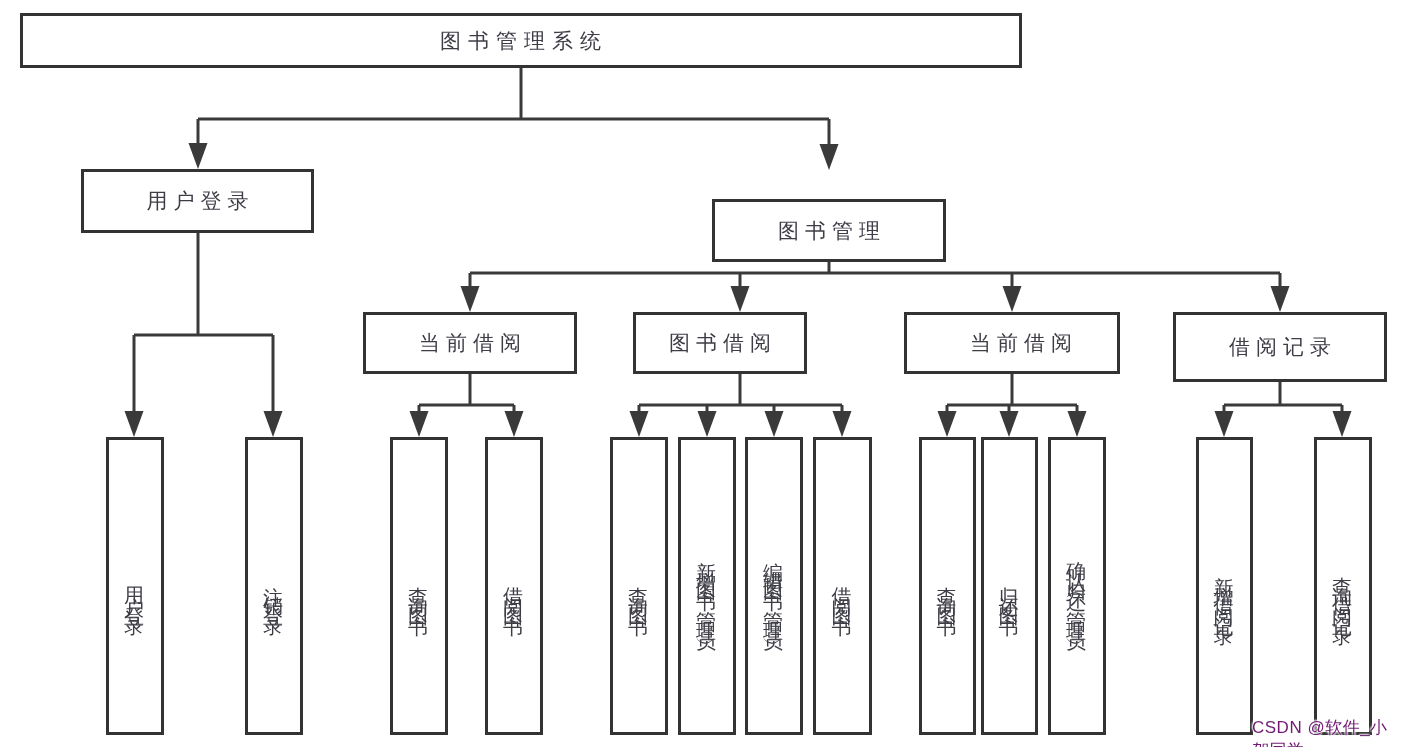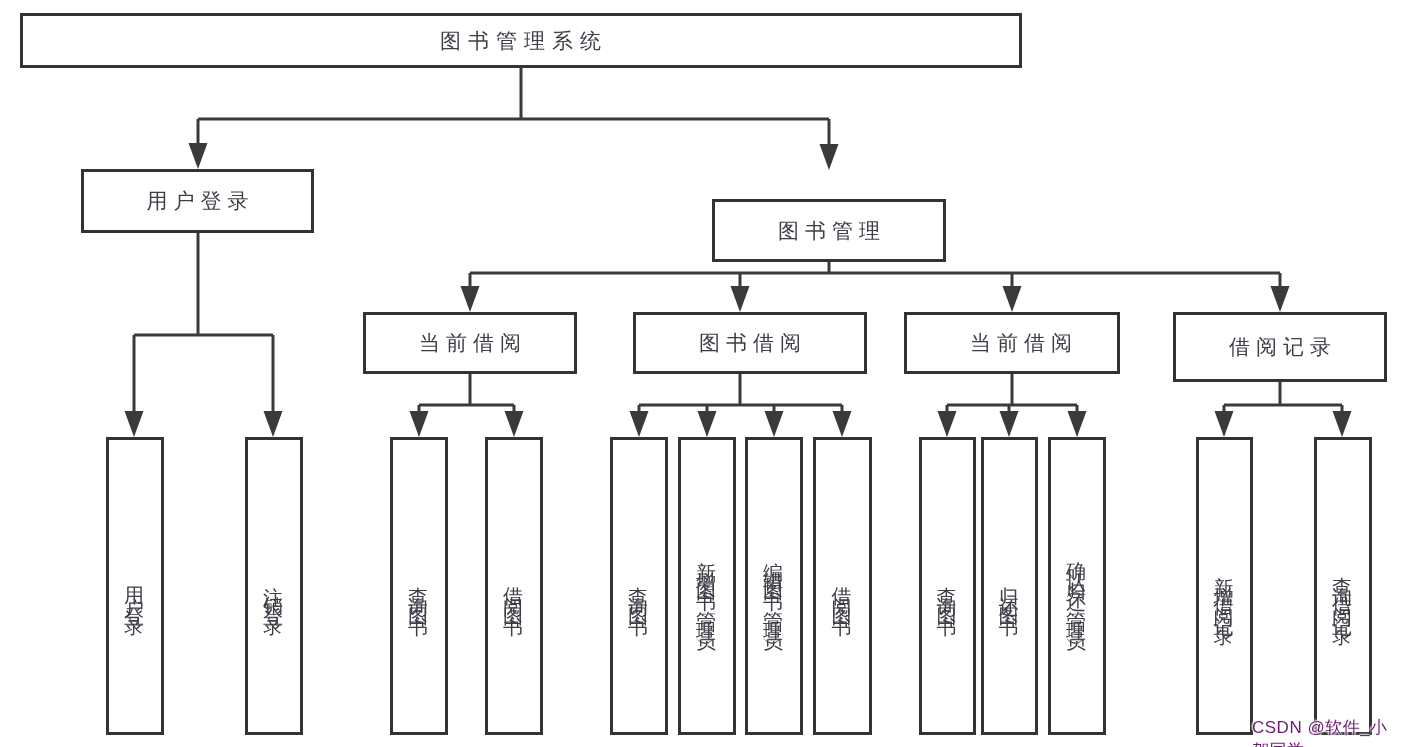--- a/index.html
+++ b/index.html
@@ -85,21 +85,21 @@
       <line x1="1342" y1="405" x2="1342" y2="415" stroke="#3a3a3a" stroke-width="3"></line>
       <polygon points="1332.5,411 1351.5,411 1342,437" fill="#3a3a3a"></polygon>
     </svg>
 
   <div class="box h root-label" style="left:20px;top:13px;width:1002px;height:55px;">图书管理系统</div>
 
   <div class="box h" style="left:81px;top:169px;width:233px;height:64px;">用户登录</div>
   <div class="box h" style="left:712px;top:170px;width:234px;height:63px;margin-top:29px;">图书管理</div>
 
   <div class="box h" style="left:363px;top:312px;width:214px;height:62px;">当前借阅</div>
-  <div class="box h" style="left:633px;top:312px;width:234px;height:62px;">图书借阅</div>
+  <div class="box h" style="left:633px;top:312px;width:174px;height:62px;">图书借阅</div>
   <div class="box h" style="left:904px;top:312px;width:216px;height:62px;padding-left:24px;">当前借阅</div>
   <div class="box h" style="left:1173px;top:312px;width:214px;height:70px;">借阅记录</div>
 
   <div class="box v" style="left:106px;top:437px;width:58px;height:298px;">用户登录</div>
   <div class="box v" style="left:245px;top:437px;width:58px;height:298px;">注销登录</div>
 
   <div class="box v" style="left:390px;top:437px;width:58px;height:298px;">查询图书</div>
   <div class="box v" style="left:485px;top:437px;width:58px;height:298px;">借阅图书</div>
 
   <div class="box v" style="left:610px;top:437px;width:58px;height:298px;">查询图书</div>

